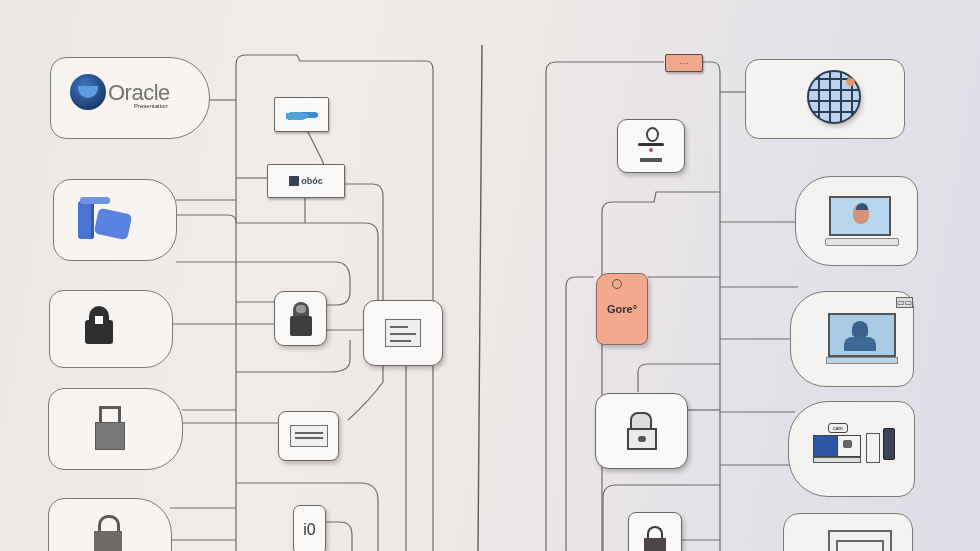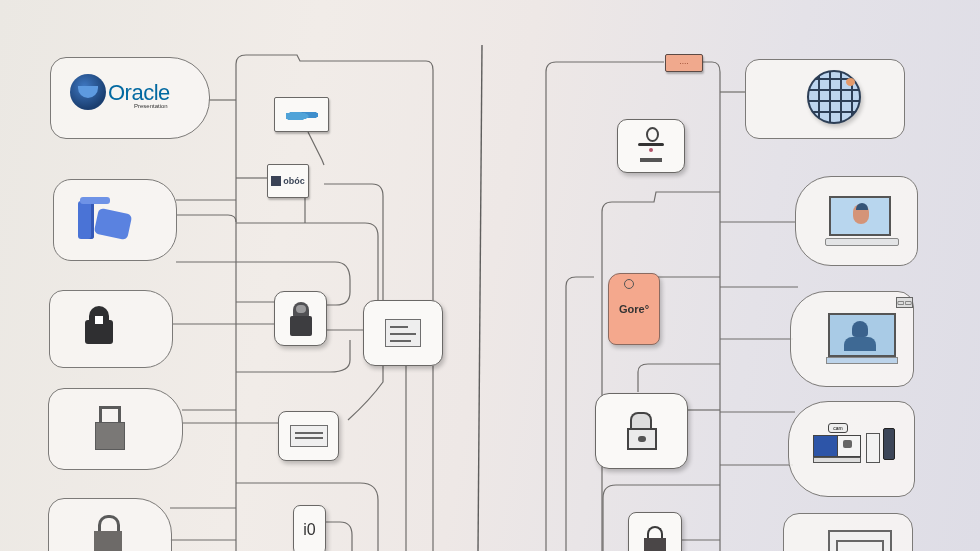--- a/index.html
+++ b/index.html
@@ -16,21 +16,21 @@
     border-radius:18px;
   }
   .card {
     position:absolute; box-sizing:border-box;
     border:1.4px solid #6a6866; background:#faf9f7; border-radius:8px;
     box-shadow: 2px 3px 4px rgba(0,0,0,0.22);
     display:flex; align-items:center; justify-content:center;
   }
   .flat { border-radius:2px; box-shadow:1px 2px 2px rgba(0,0,0,0.25); }
   .icon { position:absolute; }
-  .oracle-text { position:absolute; left:108px; top:80px; font-size:22px; color:#0369a1; letter-spacing:-0.5px; }
+  .oracle-text { position:absolute; left:108px; top:80px; font-size:22px; color:#737373; letter-spacing:-0.5px; }
   .oracle-sub { position:absolute; left:134px; top:103px; font-size:6px; color:#333; }
   .small-label { font-size:9px; color:#3b4658; font-weight:bold; }
   .tag-text { font-size:11px; color:#333; font-weight:bold; }
 </style>
 </head>
 <body>
 
 <svg class="lines" viewBox="0 0 980 551">
 
   <path d="M236 551 L236 64 Q236 55 246 55 L297 55 L300 61 L426 61 Q433 61 433 70 L433 551"></path>
@@ -108,21 +108,21 @@
 
 <div class="node" style="left:48px;top:498px;width:124px;height:70px;border-radius:16px 36px 0 0;"></div>
 <div class="icon" style="left:94px;top:515px;width:30px;height:40px;">
   <div style="position:absolute;left:4px;top:0;width:16px;height:16px;border:3px solid #5a5a5a;border-bottom:none;border-radius:10px 10px 0 0;"></div>
   <div style="position:absolute;left:0;top:16px;width:28px;height:24px;background:#6d6a68;"></div>
 </div>
 
 <div class="card flat" style="left:274px;top:97px;width:55px;height:35px;">
   <span style="display:block;width:32px;height:12px;background:radial-gradient(ellipse at 30% 60%, #4fa3d8 40%, transparent 42%),radial-gradient(ellipse at 70% 50%, #3e8ecc 38%, transparent 40%);"></span>
 </div>
-<div class="card flat" style="left:267px;top:164px;width:42px;height:34px;">
+<div class="card flat" style="left:267px;top:164px;width:78px;height:34px;">
   <span style="display:inline-block;width:10px;height:10px;background:#3a4356;margin-right:2px;"></span>
   <span class="small-label">obóc</span>
 </div>
 <div class="card" style="left:274px;top:291px;width:53px;height:55px;border-radius:10px;">
   <div style="position:relative;width:22px;height:34px;">
     <div style="position:absolute;left:3px;top:0;width:16px;height:16px;background:#515154;border-radius:8px 8px 3px 3px;"></div>
     <div style="position:absolute;left:6px;top:3px;width:10px;height:8px;background:#9a9a9c;border-radius:4px;"></div>
     <div style="position:absolute;left:0;top:14px;width:22px;height:20px;background:#3d3d40;border-radius:2px;"></div>
   </div>
 </div>
@@ -148,21 +148,21 @@
 </div>
 <div class="card" style="left:617px;top:119px;width:68px;height:54px;border-radius:10px;">
   <div style="position:relative;width:30px;height:38px;">
     <div style="position:absolute;left:10px;top:0;width:9px;height:11px;border:2px solid #444;border-radius:50%;"></div>
     <div style="position:absolute;left:2px;top:16px;width:26px;height:3px;background:#333;border-radius:2px;"></div>
     <div style="position:absolute;left:13px;top:21px;width:4px;height:4px;background:#b0556a;border-radius:50%;"></div>
     <div style="position:absolute;left:4px;top:31px;width:22px;height:4px;background:#555;"></div>
   </div>
 </div>
 
-<div class="card" style="left:596px;top:273px;width:52px;height:72px;background:#f4a88d;border-color:#8a6a60;border-radius:12px 8px 8px 8px;margin-left:12px;">
+<div class="card" style="left:596px;top:273px;width:52px;height:72px;background:#f4a88d;border-color:#8a6a60;border-radius:12px 8px 8px 8px;">
   <div style="position:absolute;left:15px;top:5px;width:8px;height:8px;border:1.5px solid #555;border-radius:50%;"></div>
   <span class="tag-text">Gore°</span>
 </div>
 
 <div class="card" style="left:595px;top:393px;width:93px;height:76px;border-radius:14px;">
   <div style="position:relative;width:30px;height:38px;">
     <div style="position:absolute;left:3px;top:0;width:18px;height:16px;border:2.5px solid #444;border-bottom:none;border-radius:8px 8px 0 0;background:#ddd;"></div>
     <div style="position:absolute;left:0;top:16px;width:30px;height:22px;background:#eaeaea;border:2px solid #444;box-sizing:border-box;"></div>
     <div style="position:absolute;left:11px;top:24px;width:8px;height:6px;background:#555;border-radius:3px;"></div>
   </div>

